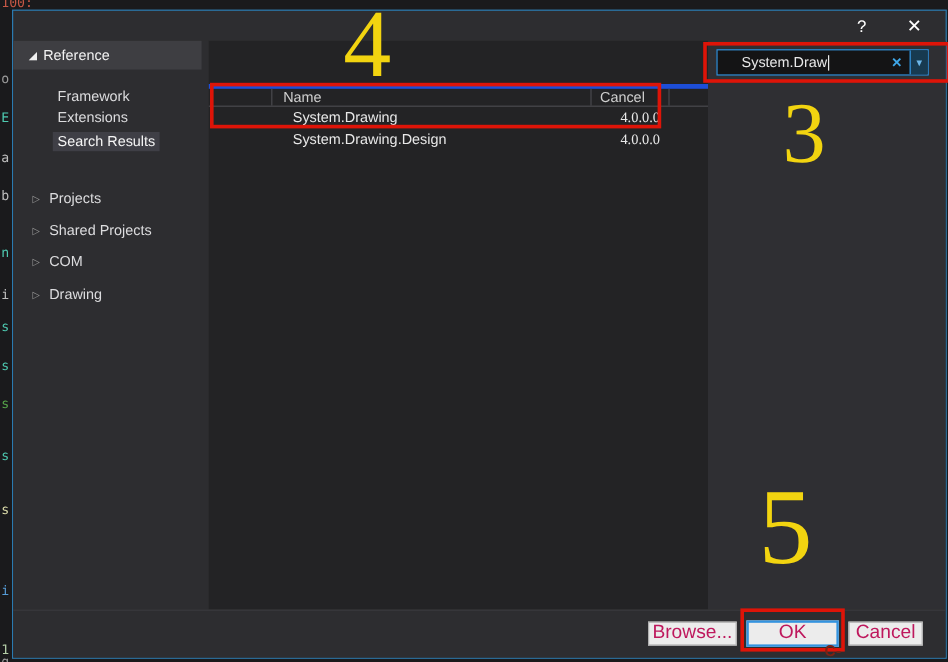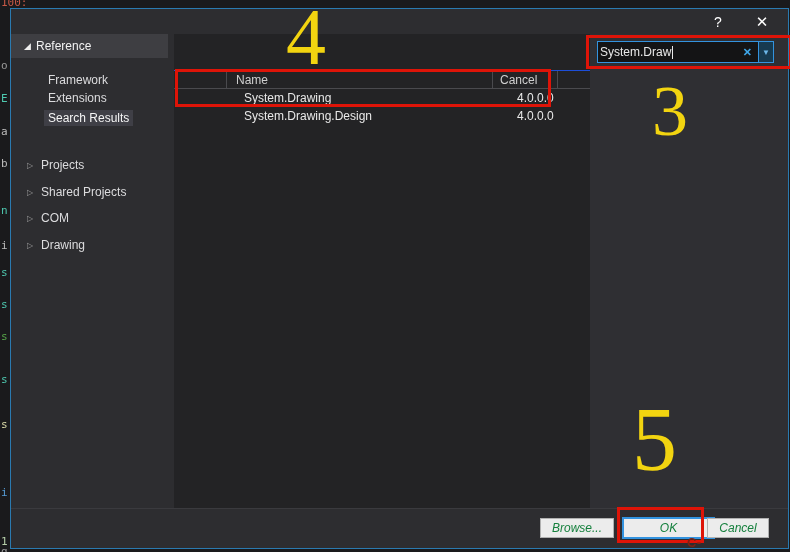--- a/index.html
+++ b/index.html
@@ -28,45 +28,45 @@
   .bottombar{position:absolute;left:0;right:0;bottom:0;height:40px;background:#2d2d30;border-top:1px solid #3a3a3e;box-sizing:border-box;}
   
   .cat-header{position:absolute;left:0;top:25px;width:157px;height:24px;background:#3e3e42;display:flex;align-items:center;color:#f2f2f2;font-size:12px;}
   .cat-header .tri{width:12px;margin-left:13px;font-size:9px;color:#efefef;}
   .side-item{position:absolute;left:33px;height:18px;display:flex;align-items:center;color:#dcdcde;font-size:12px;white-space:nowrap;}
   .side-item .lbl{padding:1px 4px;}
   .side-item.selected .lbl{background:#3f3f46;color:#f5f5f5;}
   .side-cat{position:absolute;left:16px;height:18px;display:flex;align-items:center;color:#dcdcde;font-size:12px;white-space:nowrap;}
   .side-cat .tri{width:14px;font-size:8px;color:#9a9a9a;}
   
-  .grid-header{position:absolute;left:0;top:36px;right:0;height:19px;border-top:1px solid #1d4ed8;border-bottom:1px solid #4a4a4e;box-sizing:border-box;display:flex;color:#cfcfcf;font-size:12px;}
+  .grid-header{position:absolute;left:0;top:36px;right:0;height:19px;border-top:4px solid #1d4ed8;border-bottom:1px solid #4a4a4e;box-sizing:border-box;display:flex;color:#cfcfcf;font-size:12px;}
   .gh-cell{display:flex;align-items:center;box-sizing:border-box;border-right:1px solid #4a4a4e;}
   .gh-check{width:53px;}
   .gh-name{width:266px;padding-left:9px;}
   .gh-version{width:65px;padding-left:7px;}
   .gh-rest{flex:1;border-right:none;}
   .grid-row{position:absolute;left:0;right:0;height:18px;display:flex;color:#e8e8e8;font-size:12px;justify-content:center;}
   .gr-check{width:53px;}
   .gr-name{width:266px;padding-left:9px;display:flex;align-items:center;}
-  .gr-version{width:65px;padding-left:7px;display:flex;align-items:center;}
+  .gr-version{width:65px;padding-left:7px;display:flex;align-items:center;font-family:Liberation Serif, serif;}
   .row1{top:55px;}
   .row2{top:73px;}
   
   .searchbox{
     position:absolute;left:586px;top:32px;width:177px;height:22px;box-sizing:border-box;
     border:1px solid #3393df;background:#141415;display:flex;align-items:center;
   }
-  .search-text{flex:1;padding-left:2px;color:#e8e8e8;font-size:12px;white-space:nowrap;overflow:hidden;display:flex;align-items:center;}
+  .search-text{flex:1;padding-left:20px;color:#e8e8e8;font-size:12px;white-space:nowrap;overflow:hidden;display:flex;align-items:center;}
   .caret{display:inline-block;width:1px;height:13px;background:#e8e8e8;margin-left:1px;}
   .search-clear{color:#3fa7e8;font-size:11px;font-weight:bold;padding:0 6px;cursor:default;}
   .search-drop{width:14px;align-self:stretch;background:#173a50;border-left:1px solid #3393df;display:flex;align-items:center;justify-content:center;color:#6cb6e8;font-size:8px;cursor:default;}
   
-  .btn{position:absolute;display:flex;align-items:center;justify-content:center;background:#ececec;border:1px solid #b0b0b0;box-sizing:border-box;color:#15803d;font-size:12px;cursor:default;font-style:italic;}
+  .btn{position:absolute;display:flex;align-items:center;justify-content:center;background:#ececec;border:1px solid #b0b0b0;box-sizing:border-box;color:#be185d;font-size:16px;cursor:default;}
   .btn-browse{left:529px;top:509px;width:74px;height:20px;}
-  .btn-ok{left:611px;top:508px;width:93px;height:22px;border:2px solid #3393df;}
+  .btn-ok{left:611px;top:508px;width:77px;height:22px;border:2px solid #3393df;}
   .btn-cancel{left:696px;top:509px;width:62px;height:20px;}
   
   .red-rect{position:absolute;border:3px solid #de1408;box-sizing:border-box;z-index:50;}
   .rr-search{left:586px;top:35px;width:206px;height:34px;}
   .rr-list{left:175px;top:69px;width:376px;height:38px;}
   .rr-ok{left:617px;top:507px;width:87px;height:36px;}
   .ann{position:absolute;z-index:55;color:#f2d410;font-family:"Liberation Serif",serif;line-height:1;}
   .ann-4{left:286px;top:-3px;font-size:80px;}
   .ann-3{left:652px;top:75px;font-size:72px;}
   .ann-5{left:632px;top:395px;font-size:90px;}

